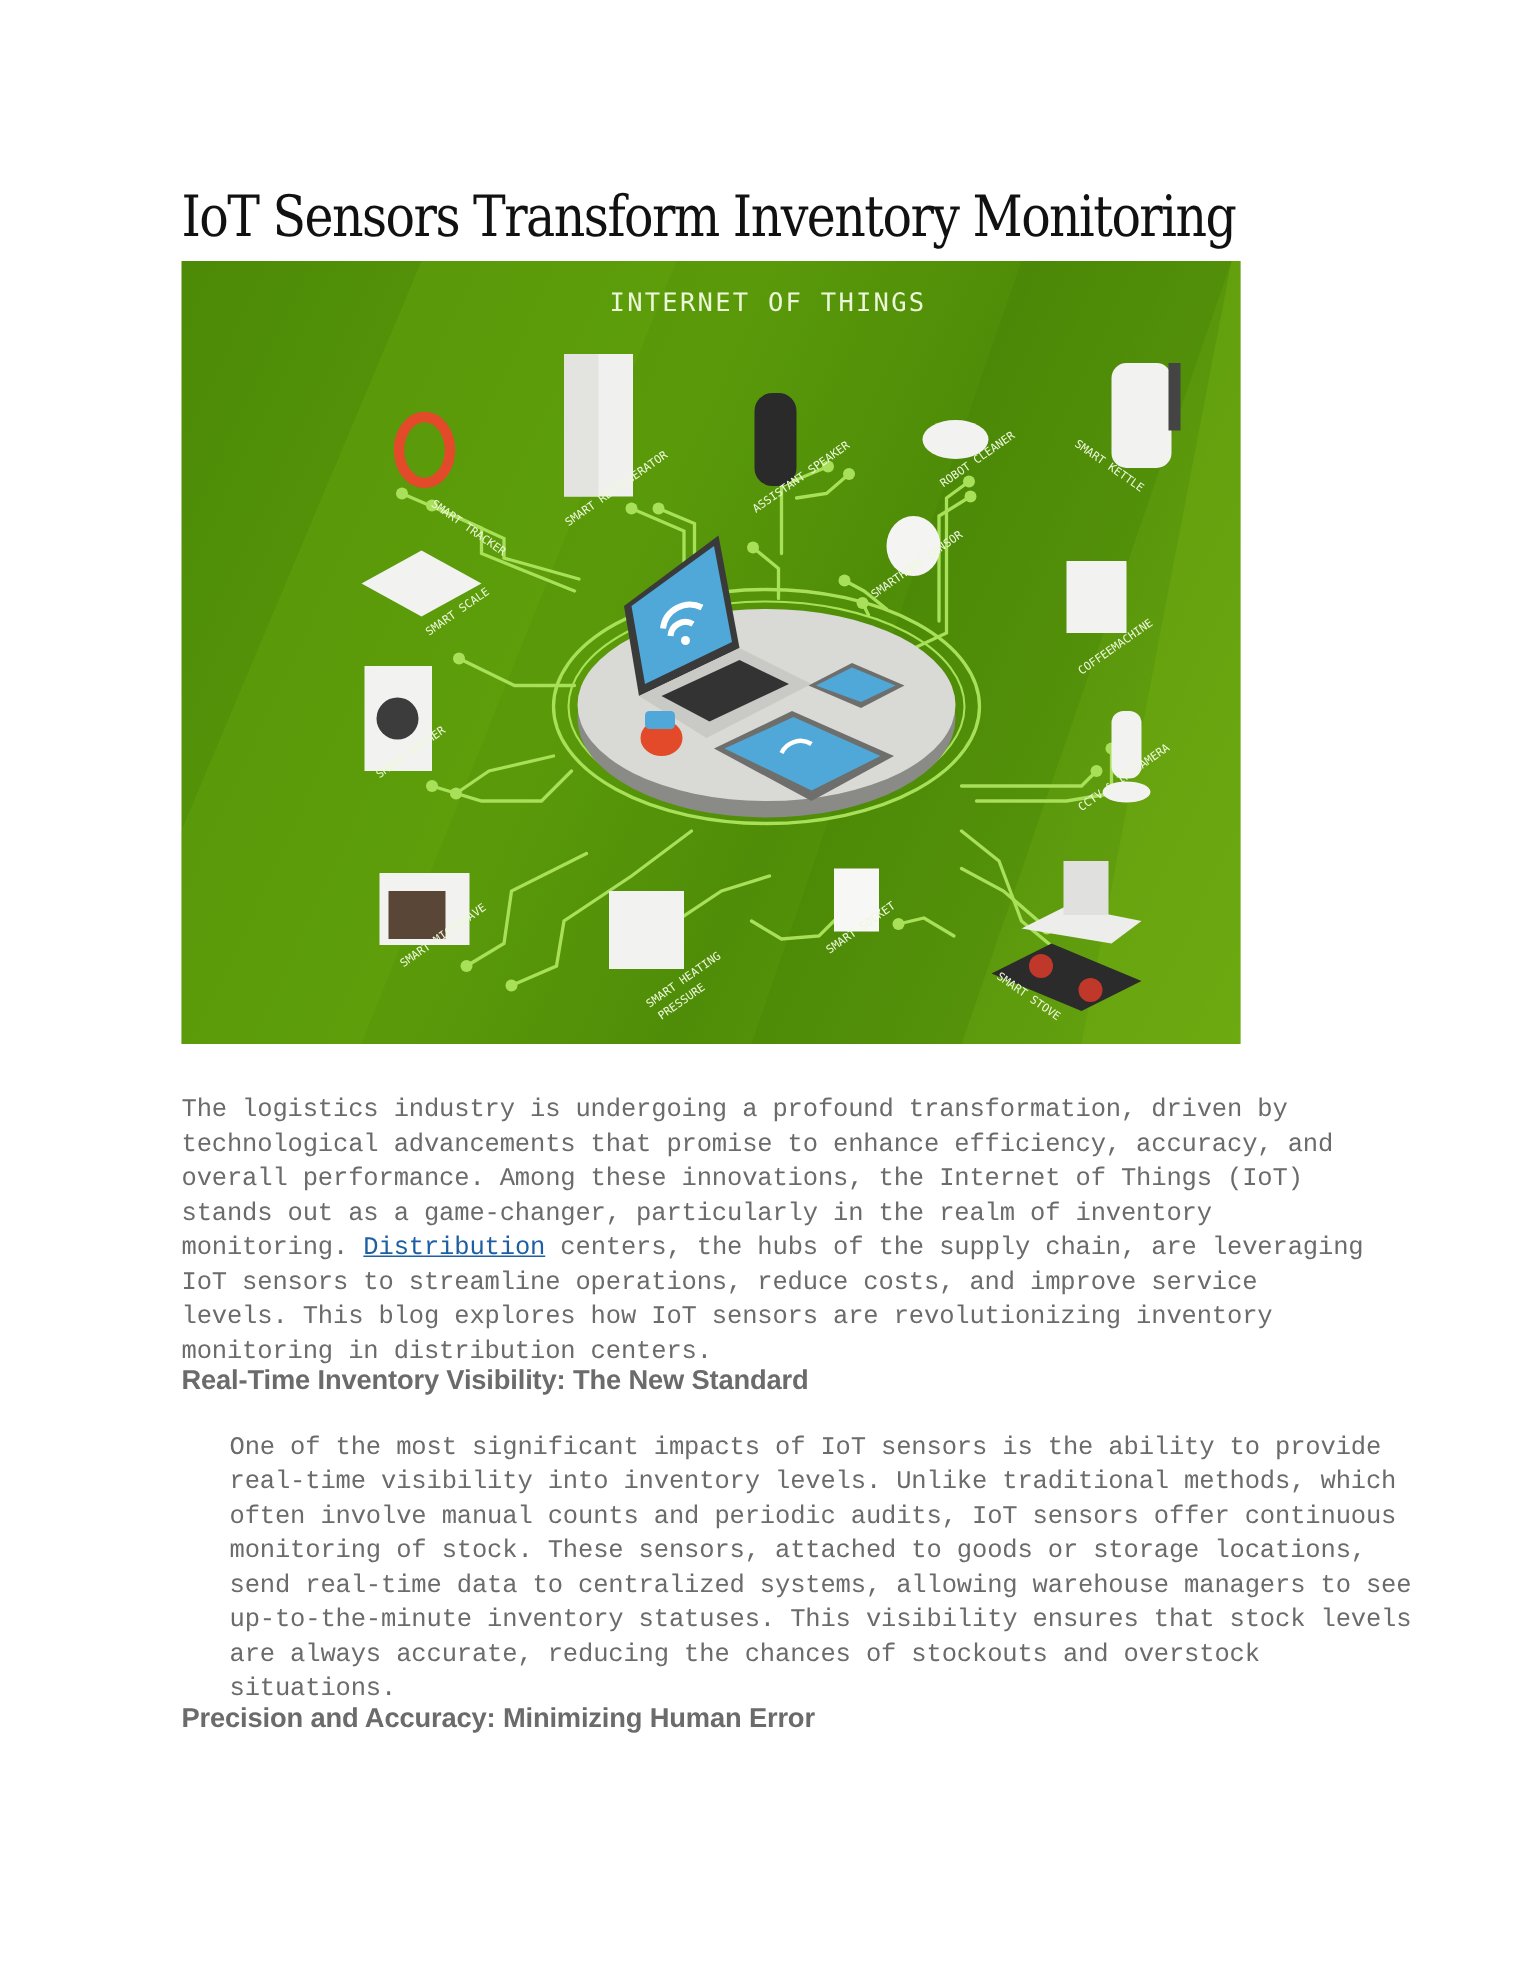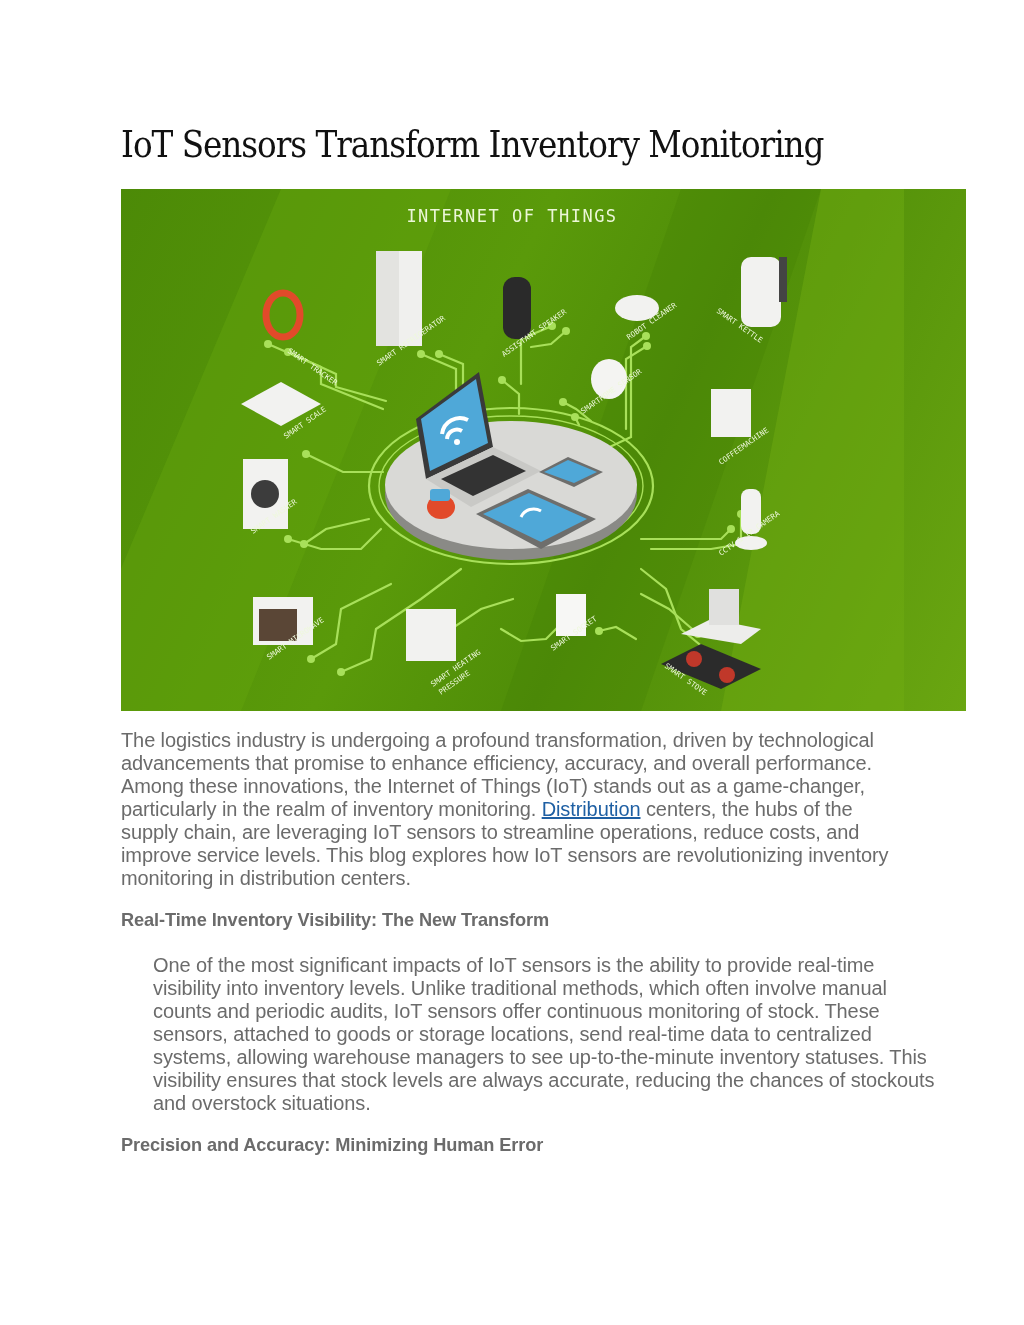--- a/index.html
+++ b/index.html
@@ -5,28 +5,28 @@
   html, body { margin: 0; padding: 0; background: #ffffff; }
   body { width: 1024px; height: 1325px; position: relative; overflow: hidden; }
   .page { position: absolute; left: 121px; top: 0; width: 784px; }
   .title {
     position: absolute; left: 0; top: 122px; margin: 0;
     font-family: "DejaVu Serif", "Liberation Serif", serif;
     font-weight: normal; font-size: 38px; letter-spacing: -1.2px;
     color: #111111; white-space: nowrap; transform: scaleX(0.86); transform-origin: left top;
   }
   .hero {
-    position: absolute; left: 0; top: 189px; width: 845px; height: 522px;
+    position: absolute; left: 0; top: 174px; width: 706px; height: 522px;
     background: linear-gradient(115deg, #4c8a07 0%, #5a9a0a 40%, #4f8d08 60%, #6aa611 100%);
     overflow: hidden;
   }
   .hero svg { display: block; }
   .body-text {
     position: absolute; left: 0; width: 790px; margin: 0;
-    font-family: Liberation Sans, sans-serif; font-size: 20px; line-height: 23px;
+    font-family: Liberation Mono, monospace; font-size: 17px; line-height: 23px;
     color: #6b6b6b; letter-spacing: -0.1px;
   }
   .p1 { top: 729px; }
   .p2 { top: 954px; margin-left: 32px; }
   .heading {
     position: absolute; left: 0; margin: 0;
     font-family: "Liberation Sans", sans-serif; font-weight: bold; font-size: 18.2px;
     color: #6b6b6b; line-height: 23px; letter-spacing: -0.1px;
   }
   .h1 { top: 909px; }
@@ -159,17 +159,17 @@
         <text x="312" y="498" transform="rotate(-35 312 498)">SMART HEATING</text>
         <text x="320" y="506" transform="rotate(-35 320 506)">PRESSURE</text>
         <text x="432" y="462" transform="rotate(-35 432 462)">SMART SOCKET</text>
         <text x="543" y="478" transform="rotate(35 543 478)">SMART STOVE</text>
       </g>
     </svg>
   </div>
 
   <p class="body-text p1"><span>The logistics industry is undergoing a profound transformation, driven by technological advancements that promise to enhance efficiency, accuracy, and overall performance. Among these innovations, the Internet of Things (IoT) stands out as a game-changer, particularly in the realm of inventory monitoring. </span><a class="link">Distribution</a><span> centers, the hubs of the supply chain, are leveraging IoT sensors to streamline operations, reduce costs, and improve service levels. This blog explores how IoT sensors are revolutionizing inventory monitoring in distribution centers.</span></p>
 
-  <h2 class="heading h1">Real-Time Inventory Visibility: The New Transform</h2>
+  <h2 class="heading h1">Real-Time Inventory Visibility: The New Standard</h2>
   <p class="body-text p2">One of the most significant impacts of IoT sensors is the ability to provide real-time visibility into inventory levels. Unlike traditional methods, which often involve manual counts and periodic audits, IoT sensors offer continuous monitoring of stock. These sensors, attached to goods or storage locations, send real-time data to centralized systems, allowing warehouse managers to see up-to-the-minute inventory statuses. This visibility ensures that stock levels are always accurate, reducing the chances of stockouts and overstock situations.</p>
 
   <h2 class="heading h2">Precision and Accuracy: Minimizing Human Error</h2>
 </div>
 
 </body></html>

